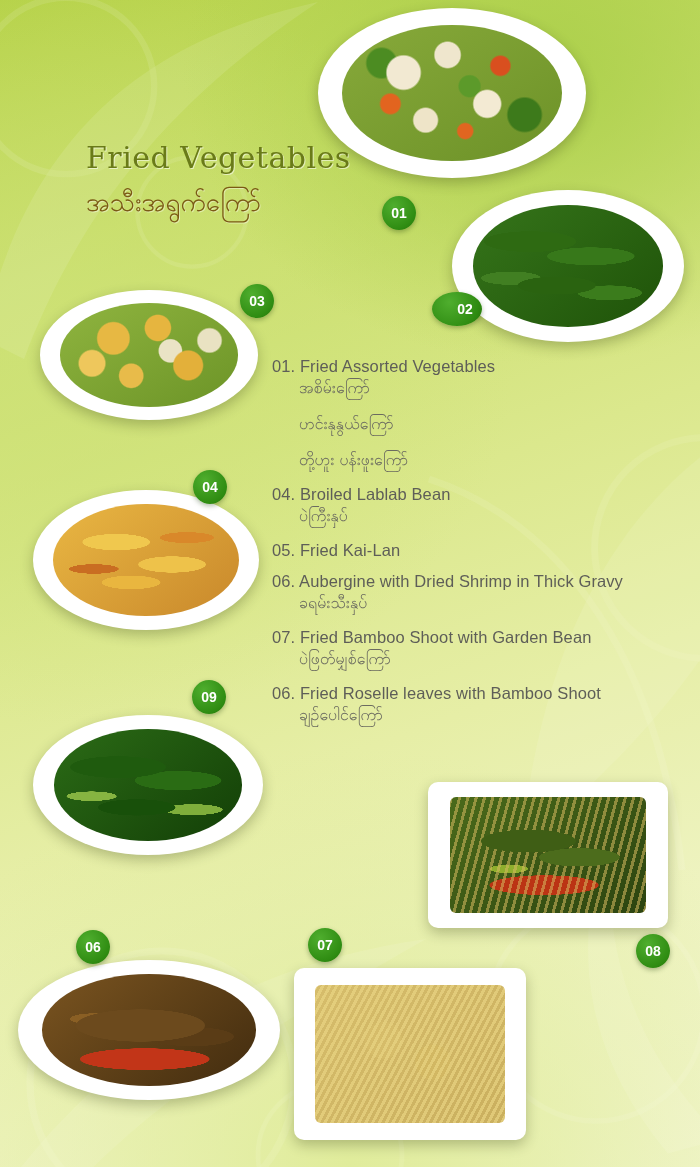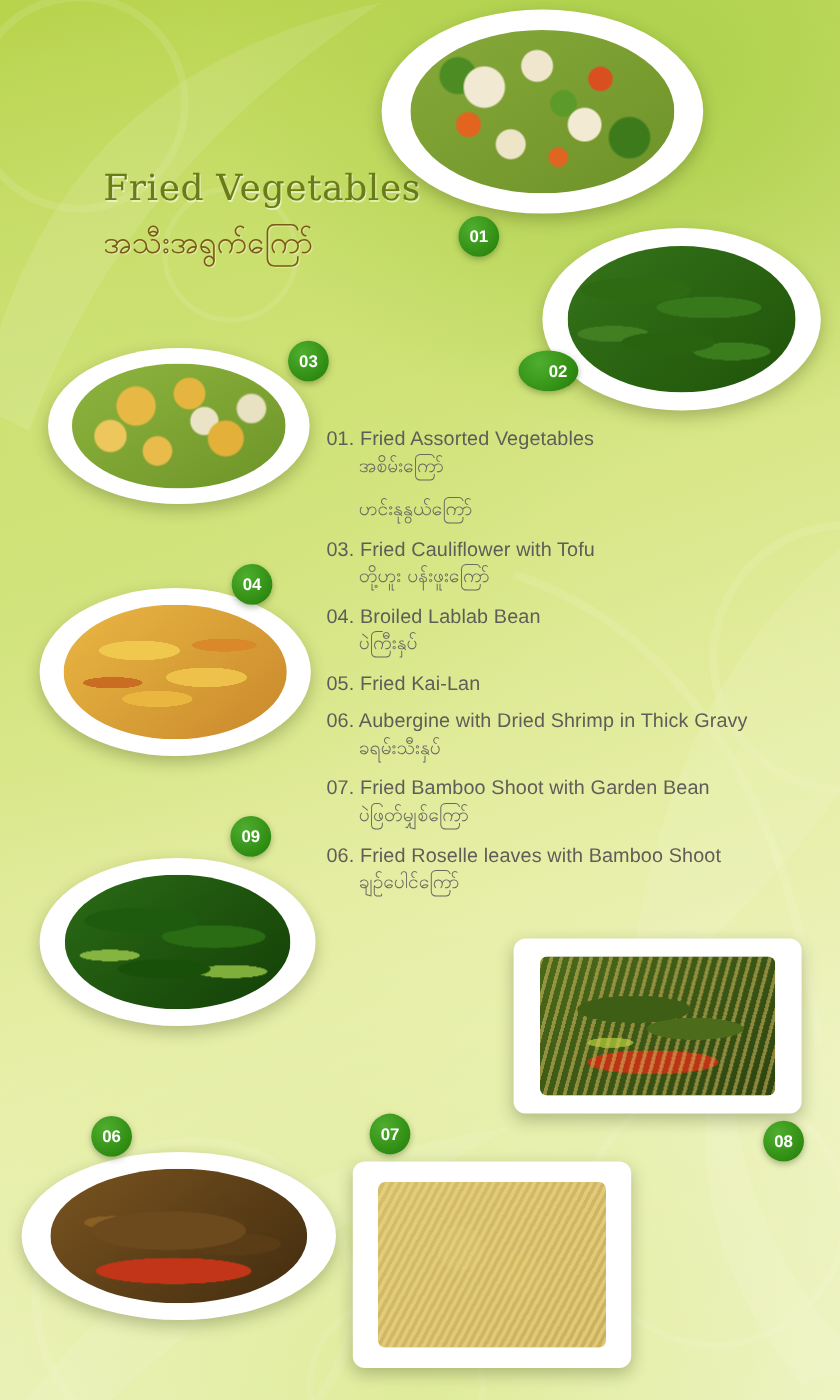--- a/index.html
+++ b/index.html
@@ -216,21 +216,21 @@
     background: radial-gradient(circle at 35% 30%, #4fae2e, #2f8c12 70%, #257207 100%);
     color: #ffffff;
     font-size: 14px;
     font-weight: bold;
     display: flex;
     align-items: center;
     justify-content: center;
     box-shadow: 0 2px 5px rgba(30,60,10,0.35);
     font-family: "Liberation Sans", sans-serif;
   }
-  #badge-01 { left: 382px; top: 180px; }
+  #badge-01 { left: 382px; top: 196px; }
   #badge-02 { left: 432px; top: 292px; padding-left: 16px; }
   #badge-03 { left: 240px; top: 284px; }
   #badge-04 { left: 193px; top: 470px; }
   #badge-05 { left: 192px; top: 680px; }
   #badge-06 { left: 76px;  top: 930px; text-align: right; }
   #badge-07 { left: 308px; top: 928px; }
   #badge-08 { left: 636px; top: 934px; }
 </style>
 </head>
 <body>
@@ -304,24 +304,20 @@
         <span>Fried Assorted Vegetables</span>
       </div>
       <div class="dish-my">အစိမ်းကြော်</div>
     </div>
 
     <div class="dish-item">
       <div class="dish-my">ဟင်းနုနွယ်ကြော်</div>
     </div>
 
     <div class="dish-item">
-      <div class="dish-en">
-        <span class="dish-num">03.</span>
-        <span>Fried Cauliflower with Tofu</span>
-      </div>
       <div class="dish-my">တို့ဟူး ပန်းဖူးကြော်</div>
     </div>
 
     <div class="dish-item">
       <div class="dish-en">
         <span class="dish-num">04.</span>
         <span>Broiled Lablab Bean</span>
       </div>
       <div class="dish-my">ပဲကြီးနှပ်</div>
     </div>

